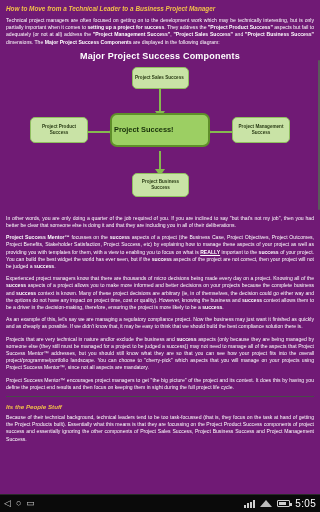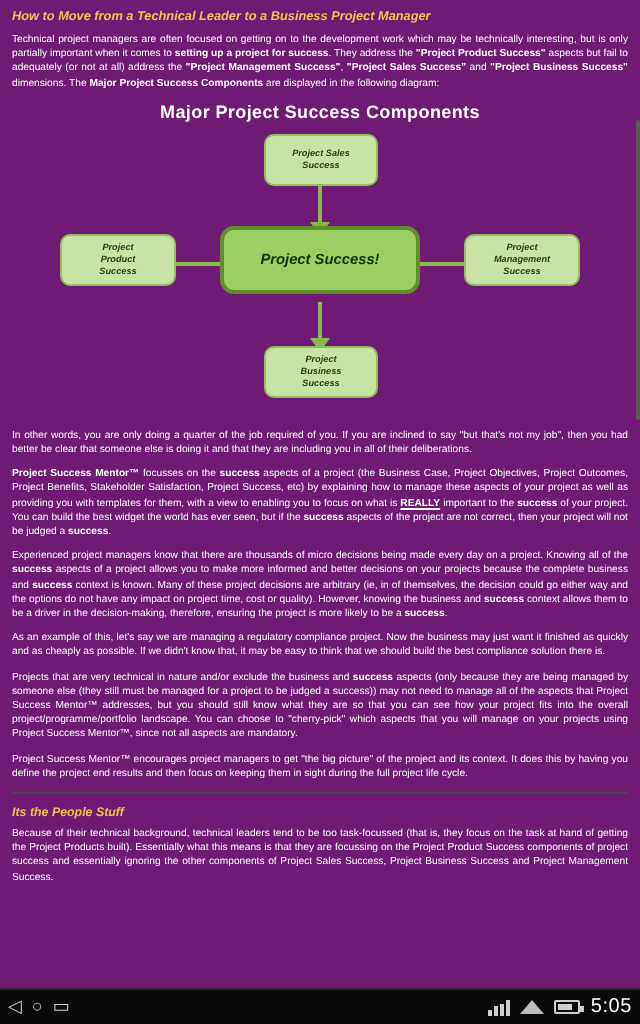--- a/index.html
+++ b/index.html
@@ -72,23 +72,21 @@
     border: 1px solid #8fbf5f;
     border-radius: 5px;
     background: #c9e3a6;
     color: #2b3d16;
     font-size: 4.6px;
     font-weight: bold;
     line-height: 6px;
     text-align: center;
     display: flex;
     align-items: center;
-    justify-content: center;
-    padding: 12px;
-    font-style: italic;
+    padding: 2px;
   }
   .node.center {
     background: #9ccf63;
     border: 2px solid #5f8f2a;
     color: #17300a;
     font-size: 7.4px;
     border-radius: 7px;
   }
   .arrow {
     position: absolute;

